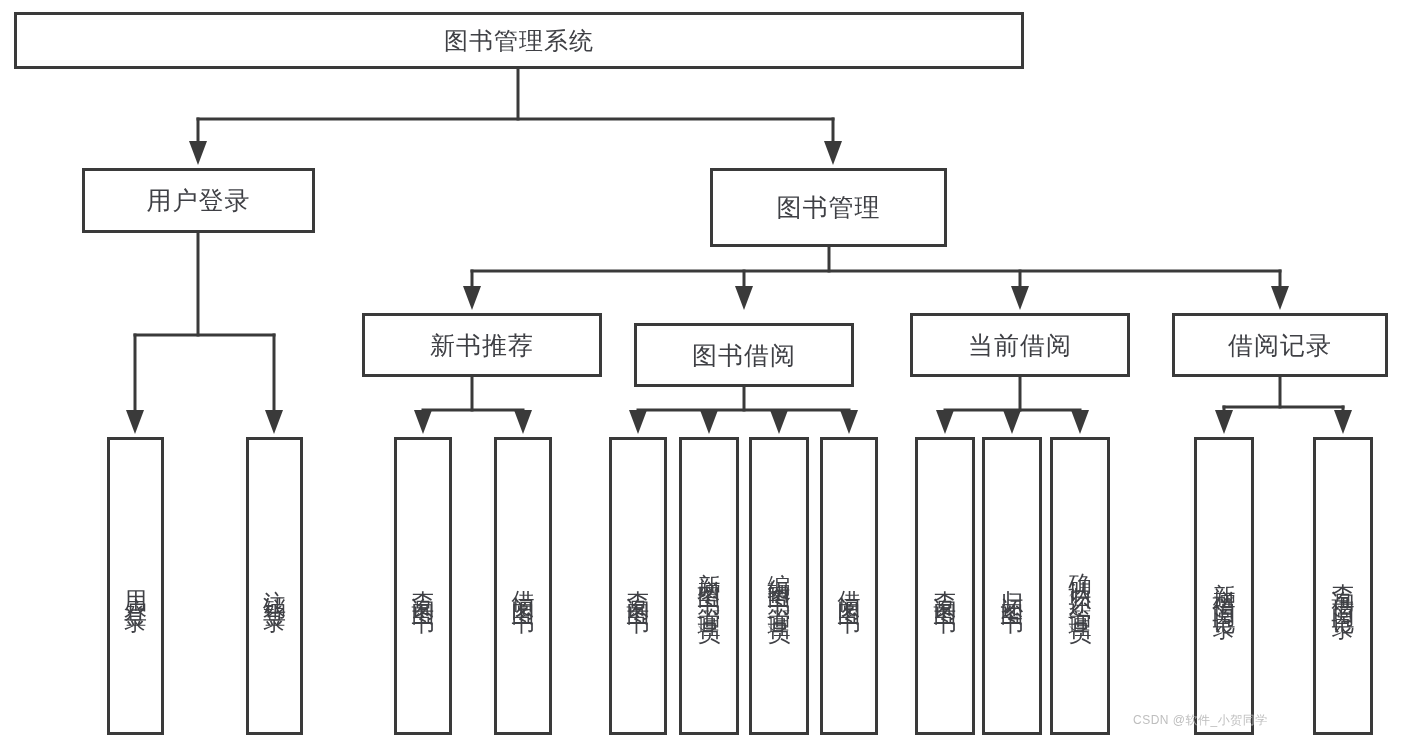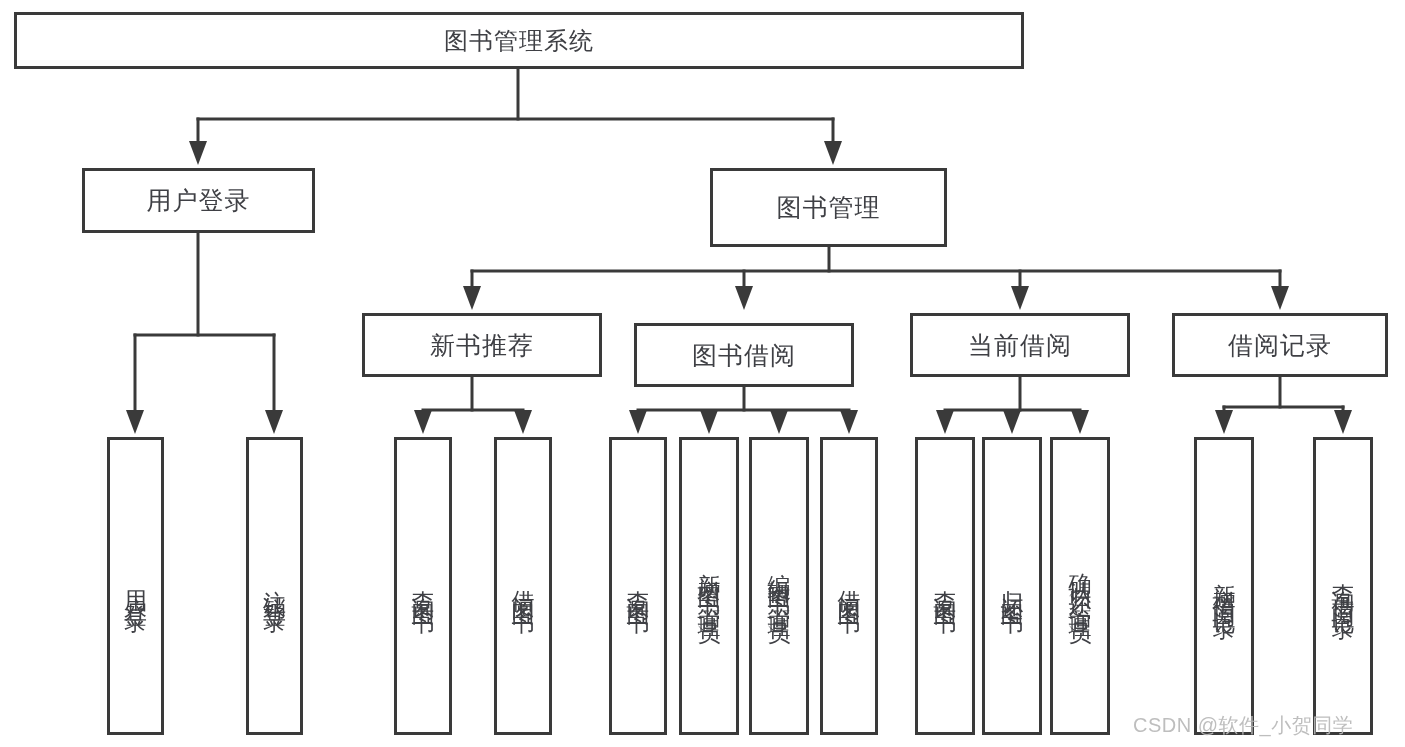--- a/index.html
+++ b/index.html
@@ -48,21 +48,21 @@
     writing-mode: vertical-rl;
     text-orientation: mixed;
     font-size: 23px;
     letter-spacing: 7px;
     line-height: 1;
   }
   .watermark {
     position: absolute;
     left: 1133px;
     top: 712px;
-    font-size: 20px;
+    font-size: 12px;
     letter-spacing: 0.5px;
     color: var(--watermark);
     opacity: 0.92;
     z-index: 3;
     white-space: nowrap;
   }
 </style>
 </head>
 <body>
 

